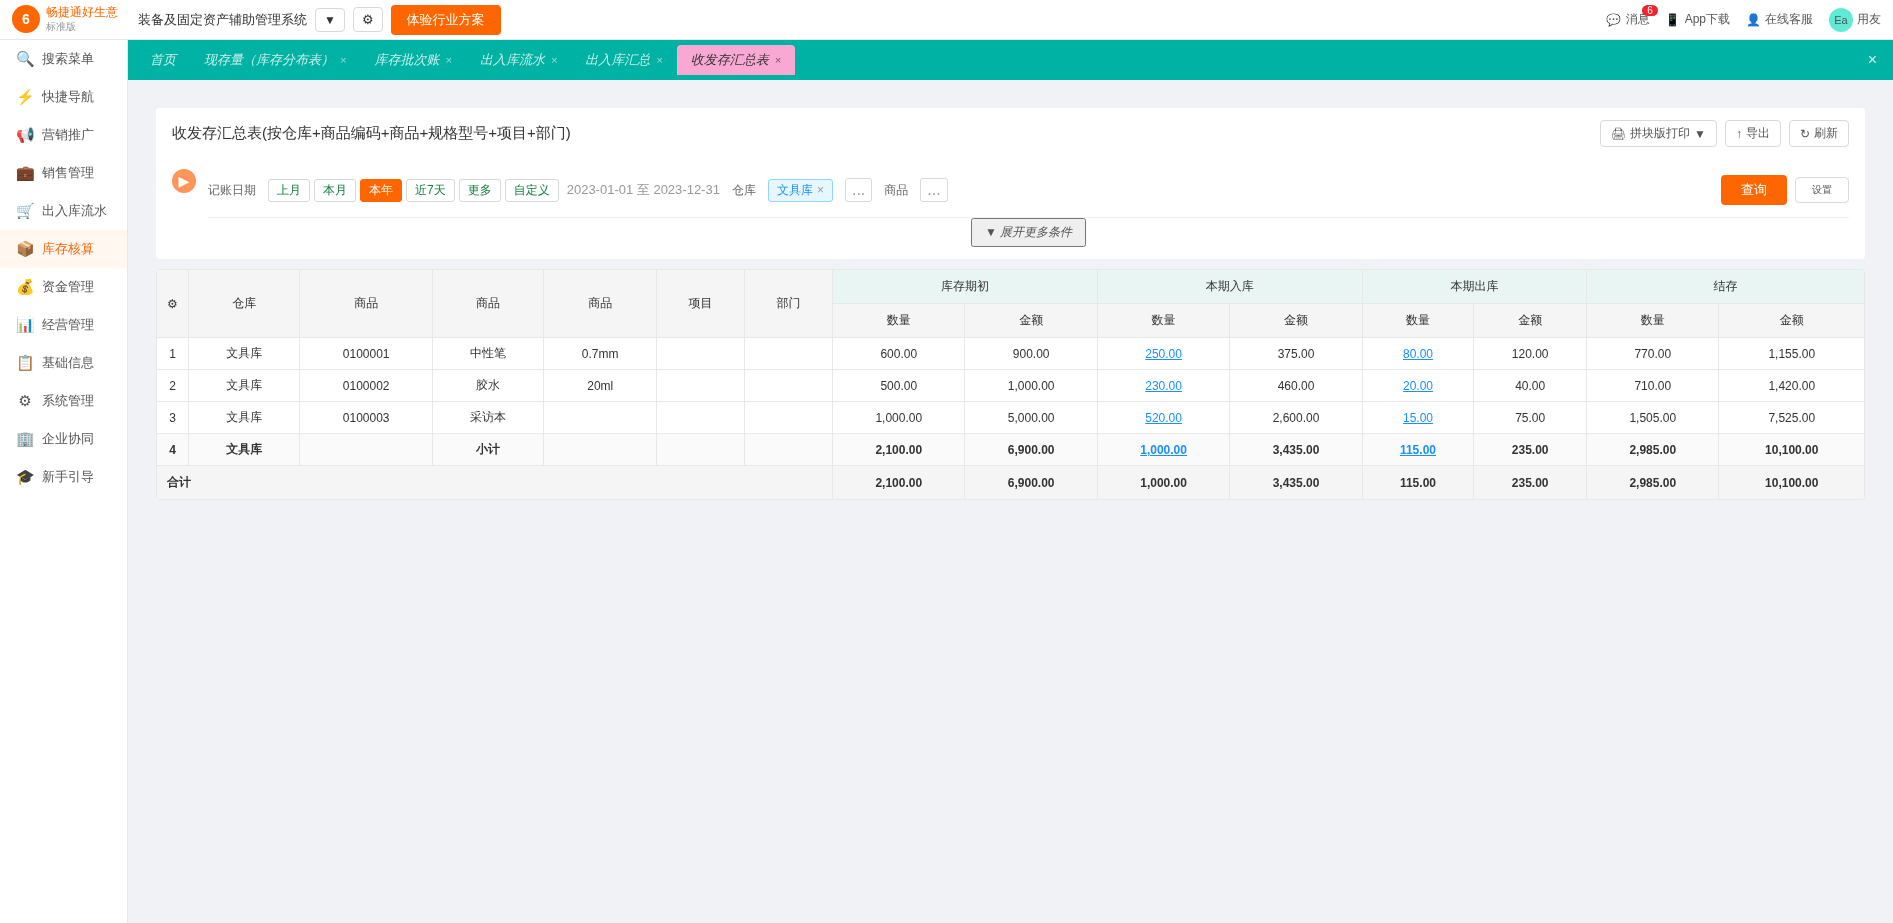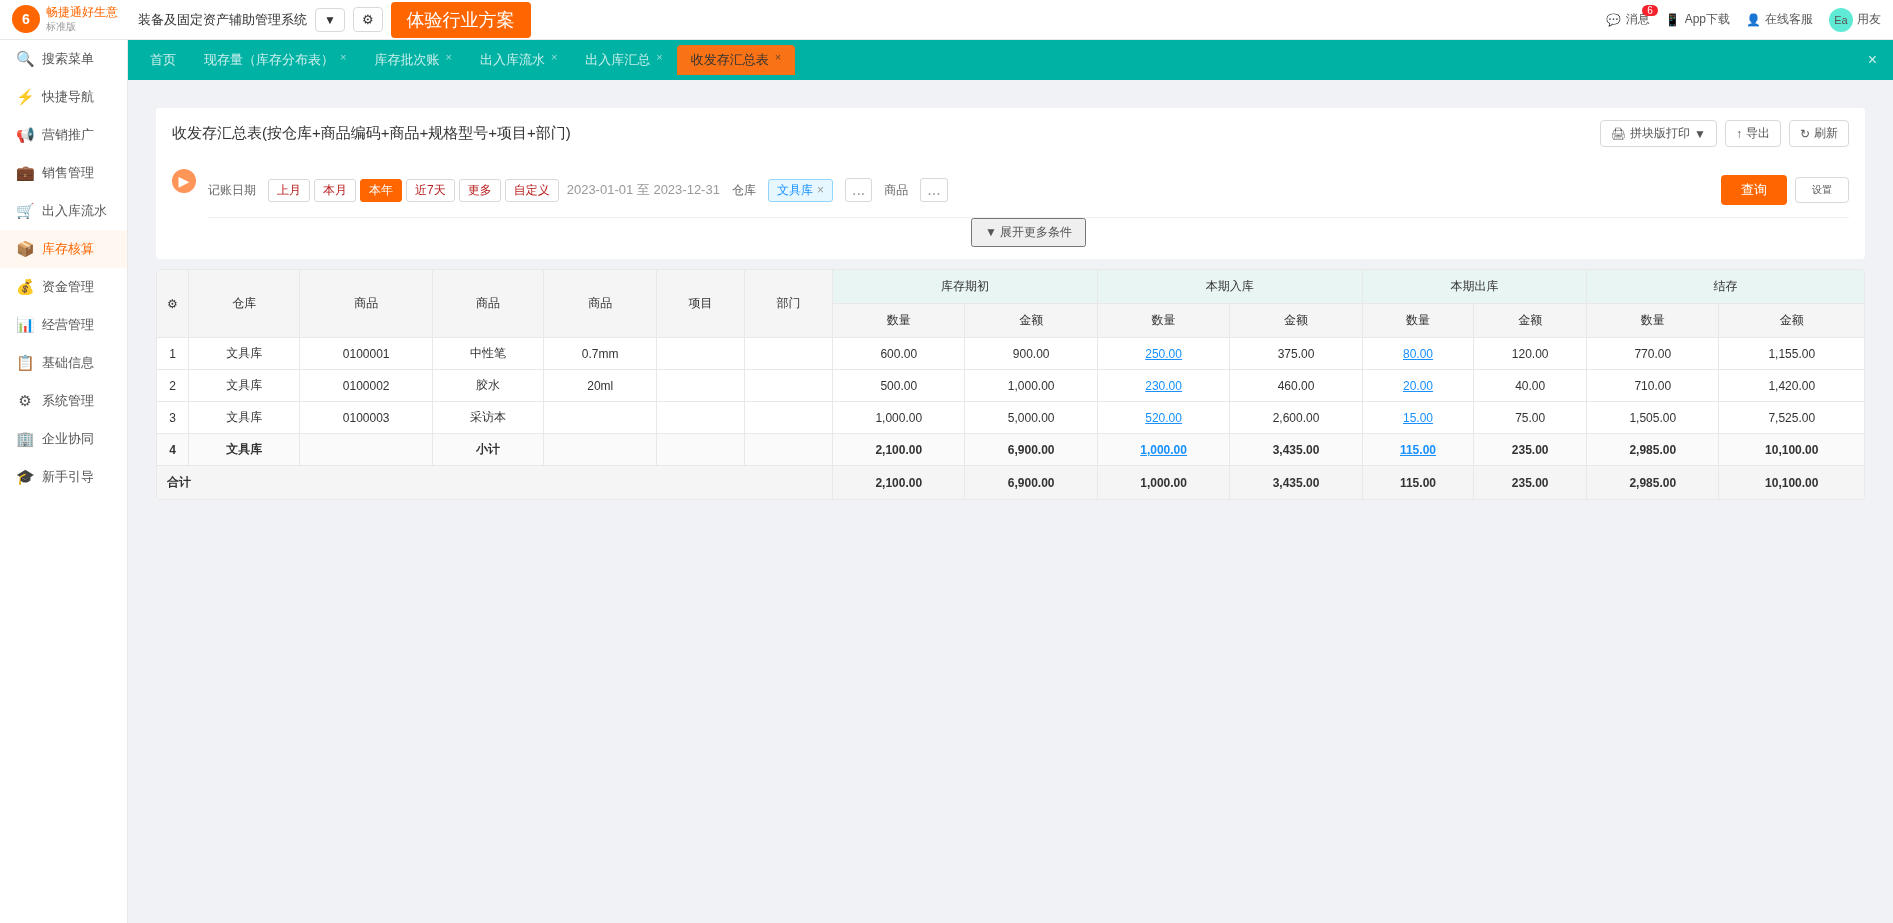--- a/index.html
+++ b/index.html
@@ -16,53 +16,53 @@
 
     
     .top-bar-left { display: flex; align-items: center; gap: 8px; }
     .logo-area { display: flex; align-items: center; gap: 6px; }
     .logo-icon { width: 28px; height: 28px; background: #ff6600; border-radius: 50%; display: flex; align-items: center; justify-content: center; color: #fff; font-size: 14px; font-weight: bold; }
     .logo-text { font-size: 12px; color: #ff6600; line-height: 1.2; }
     .logo-sub { font-size: 10px; color: #999; }
     .system-name { font-size: 13px; color: #333; margin-left: 12px; }
     .dropdown-btn { display: flex; align-items: center; gap: 4px; padding: 4px 8px; border: 1px solid #d9d9d9; border-radius: 4px; background: #fff; cursor: pointer; font-size: 12px; }
     .settings-btn { padding: 4px 8px; border: 1px solid #d9d9d9; border-radius: 4px; background: #fff; cursor: pointer; }
-    .trial-btn { background: #ff6600; color: #fff; padding: 6px 16px; border-radius: 4px; border: none; cursor: pointer; font-size: 18px; }
+    .trial-btn { background: #ff6600; color: #fff; padding: 6px 16px; border-radius: 4px; border: none; cursor: pointer; font-size: 13px; }
     .top-bar-right { display: flex; align-items: center; gap: 16px; font-size: 12px; color: #555; }
     .top-bar-right-item { display: flex; align-items: center; gap: 4px; cursor: pointer; position: relative; }
     .badge { background: #f5222d; color: #fff; border-radius: 10px; padding: 0 5px; font-size: 10px; position: absolute; top: -6px; right: -8px; }
     .user-avatar { width: 24px; height: 24px; background: #5eead4; border-radius: 50%; display: flex; align-items: center; justify-content: center; font-size: 11px; }
     .sidebar-item { display: flex; align-items: center; gap: 8px; padding: 10px 16px; cursor: pointer; color: #555; font-size: 13px; }
     .sidebar-item.active { background: #fff7f0; color: #ff6600; }
     .sidebar-item .icon { font-size: 15px; width: 18px; text-align: center; }
 
     
-    .tab { display: flex; gap: 6px; padding: 6px 14px; color: rgba(255,255,255,0.8); cursor: pointer; font-size: 13px; border-radius: 4px 4px 0 0; white-space: nowrap; }
-    .tab.active { background: #f97316; color: #333; }
+    .tab { display: flex; align-items: center; gap: 6px; padding: 6px 14px; color: rgba(255,255,255,0.8); cursor: pointer; font-size: 13px; border-radius: 4px 4px 0 0; white-space: nowrap; font-style: italic; }
+    .tab.active { background: #f9a8d4; color: #333; }
     .tab-close { font-size: 11px; opacity: 0.7; }
     .tab-bar-close { margin-left: auto; color: rgba(255,255,255,0.8); font-size: 16px; cursor: pointer; padding: 4px 8px; }
 
     
     .white-card { background: #fff; border-radius: 4px; padding: 12px 16px; margin-bottom: 10px; }
     .page-title { font-size: 15px; font-weight: 500; color: #333; margin-bottom: 12px; display: flex; align-items: center; justify-content: space-between; }
     .page-title-actions { display: flex; align-items: center; gap: 8px; }
     .action-btn { display: flex; align-items: center; gap: 4px; padding: 4px 10px; border: 1px solid #d9d9d9; border-radius: 4px; background: #fff; cursor: pointer; font-size: 12px; color: #555; }
     .refresh-btn { display: flex; align-items: center; gap: 4px; padding: 4px 10px; border: 1px solid #d9d9d9; border-radius: 4px; background: #fff; cursor: pointer; font-size: 12px; color: #555; }
 
     
     .filter-row { display: flex; align-items: center; gap: 12px; padding: 8px 0; flex-wrap: wrap; }
     .filter-label { color: #666; font-size: 12px; }
     .date-group { display: flex; align-items: center; gap: 4px; }
-    .date-btn { padding: 2px 8px; font-size: 12px; border: 1px solid #d9d9d9; border-radius: 3px; background: #fff; cursor: pointer; color: #b91c1c; }
+    .date-btn { padding: 2px 8px; font-size: 12px; border: 1px solid #d9d9d9; border-radius: 3px; background: #fff; cursor: pointer; color: #15803d; }
     .date-btn.active { background: #ff6600; color: #fff; border-color: #ff6600; }
     .date-range { font-size: 13px; color: #999; margin-left: 4px; }
     .warehouse-tag { display: flex; align-items: center; gap: 4px; background: #e6f7ff; border: 1px solid #91d5ff; border-radius: 3px; padding: 2px 8px; font-size: 12px; color: #1890ff; }
     .warehouse-tag .remove { cursor: pointer; color: #999; }
     .ellipsis-btn { color: #999; cursor: pointer; font-size: 16px; padding: 2px 6px; border: 1px solid #d9d9d9; border-radius: 3px; }
-    .expand-btn { display: flex; align-items: center; gap: 4px; font-size: 12px; color: #555; cursor: pointer; padding: 4px 12px; }
+    .expand-btn { display: flex; align-items: center; gap: 4px; font-size: 12px; color: #555; cursor: pointer; padding: 4px 12px; font-style: italic; }
     .expand-section { display: flex; justify-content: center; border-top: 1px solid #f0f0f0; margin-top: 4px; }
 
     
     .table-container { background: #fff; border-radius: 4px; overflow: hidden; }
     table { width: 100%; border-collapse: collapse; font-size: 12px; }
     thead tr { background: #f5f5f5; }
     thead th { padding: 8px 10px; text-align: center; border: 1px solid #e8e8e8; font-weight: 500; color: #333; white-space: nowrap; }
     tbody tr { background: #fff; }
     tbody tr.subtotal { background: #fafafa; font-weight: bold; }
     tbody td { padding: 7px 10px; border: 1px solid #e8e8e8; text-align: center; white-space: nowrap; }

